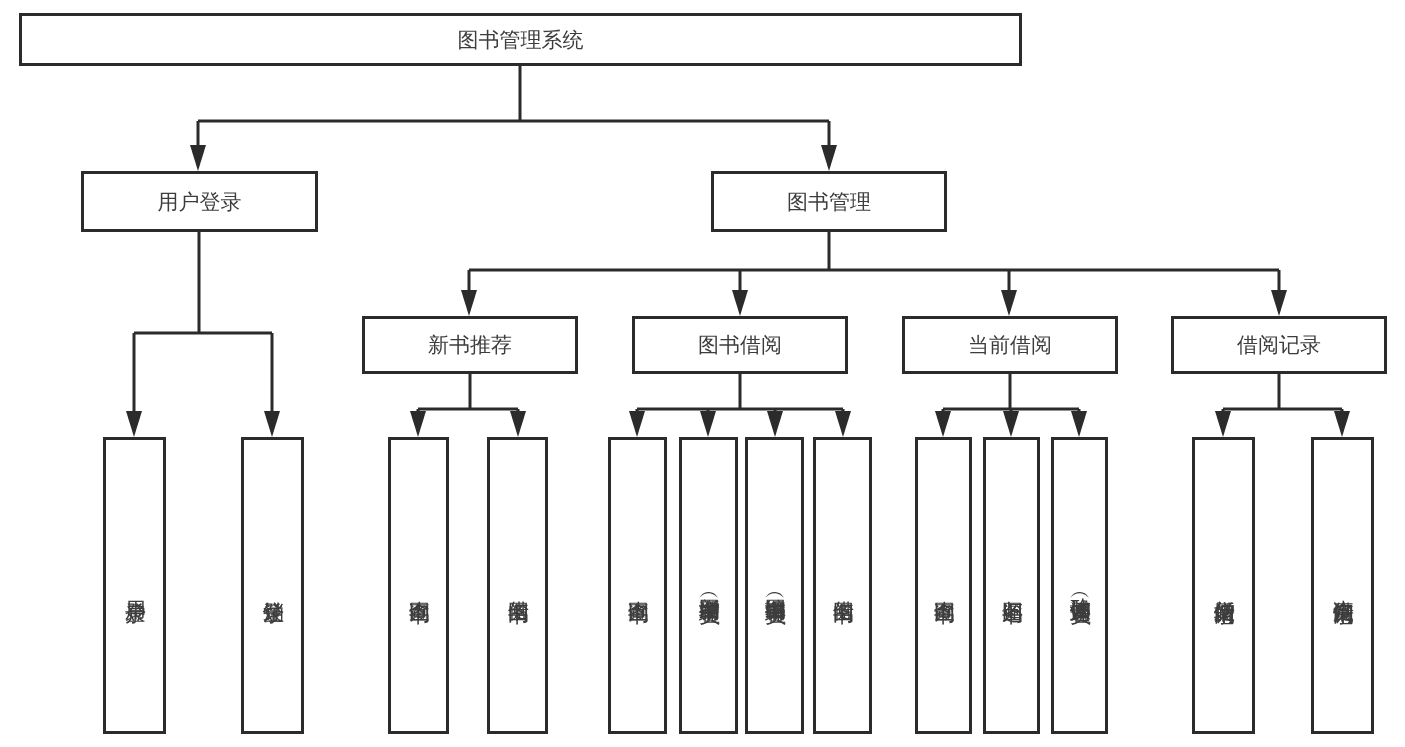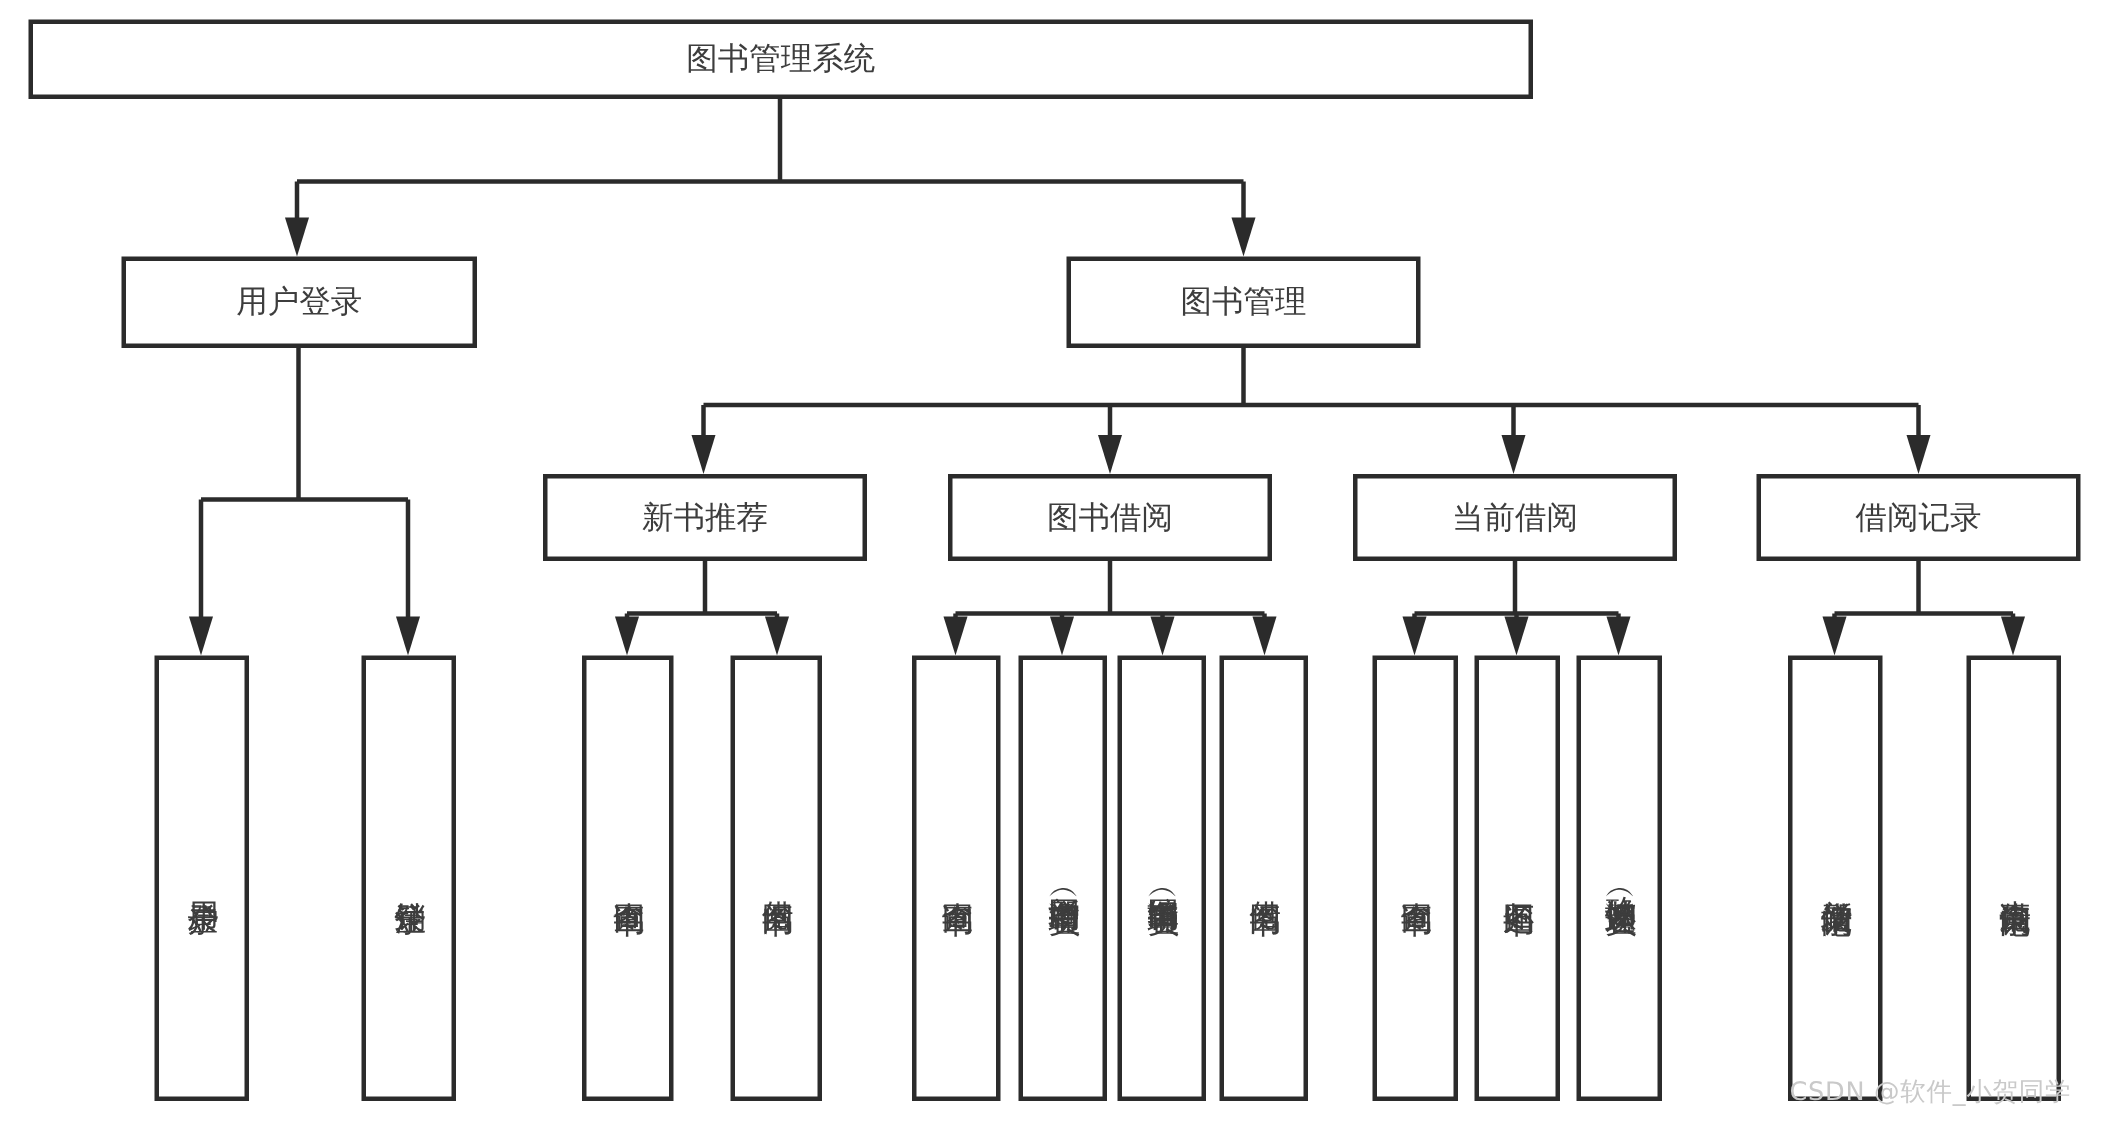--- a/index.html
+++ b/index.html
@@ -183,15 +183,14 @@
       <div class="node-label-v" style="left: 679px; top: 437px; width: 59px; height: 297px;">新增图书（管理员）</div>
       <div class="node-label-v" style="left: 745px; top: 437px; width: 59px; height: 297px;">编辑图书（管理员）</div>
       <div class="node-label-v" style="left: 813px; top: 437px; width: 59px; height: 297px;">借阅图书</div>
       <div class="node-label-v" style="left: 915px; top: 437px; width: 57px; height: 297px;">查询图书</div>
       <div class="node-label-v" style="left: 983px; top: 437px; width: 57px; height: 297px;">归还图书</div>
       <div class="node-label-v" style="left: 1051px; top: 437px; width: 57px; height: 297px;">确认归还（管理员）</div>
       <div class="node-label-v" style="left: 1192px; top: 437px; width: 63px; height: 297px;">新增借阅记录</div>
       <div class="node-label-v" style="left: 1311px; top: 437px; width: 63px; height: 297px;">查询借阅记录</div>
     </div>
 
-  <div class="watermark" id="watermark" style="left: 1193px; top: 716px; color: rgb(201, 201, 201);">CSDN @软件_小贺同学</div>
 
 </div>
 
 </body></html>

